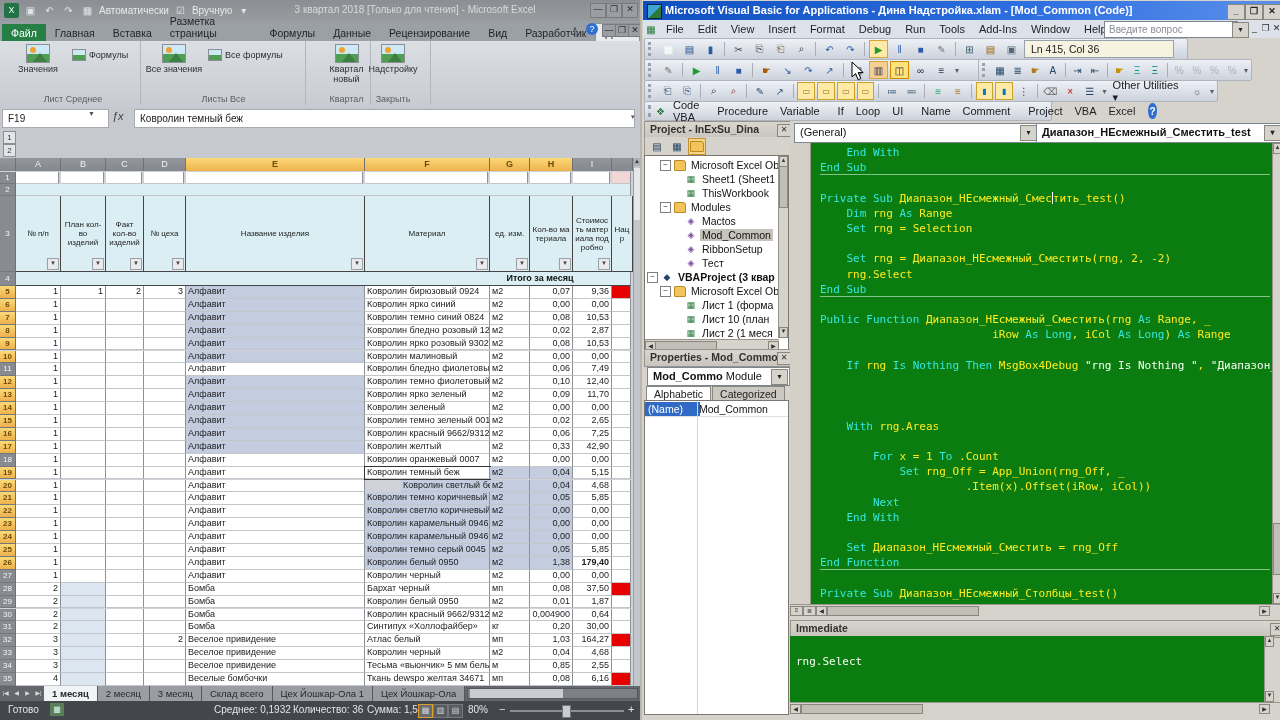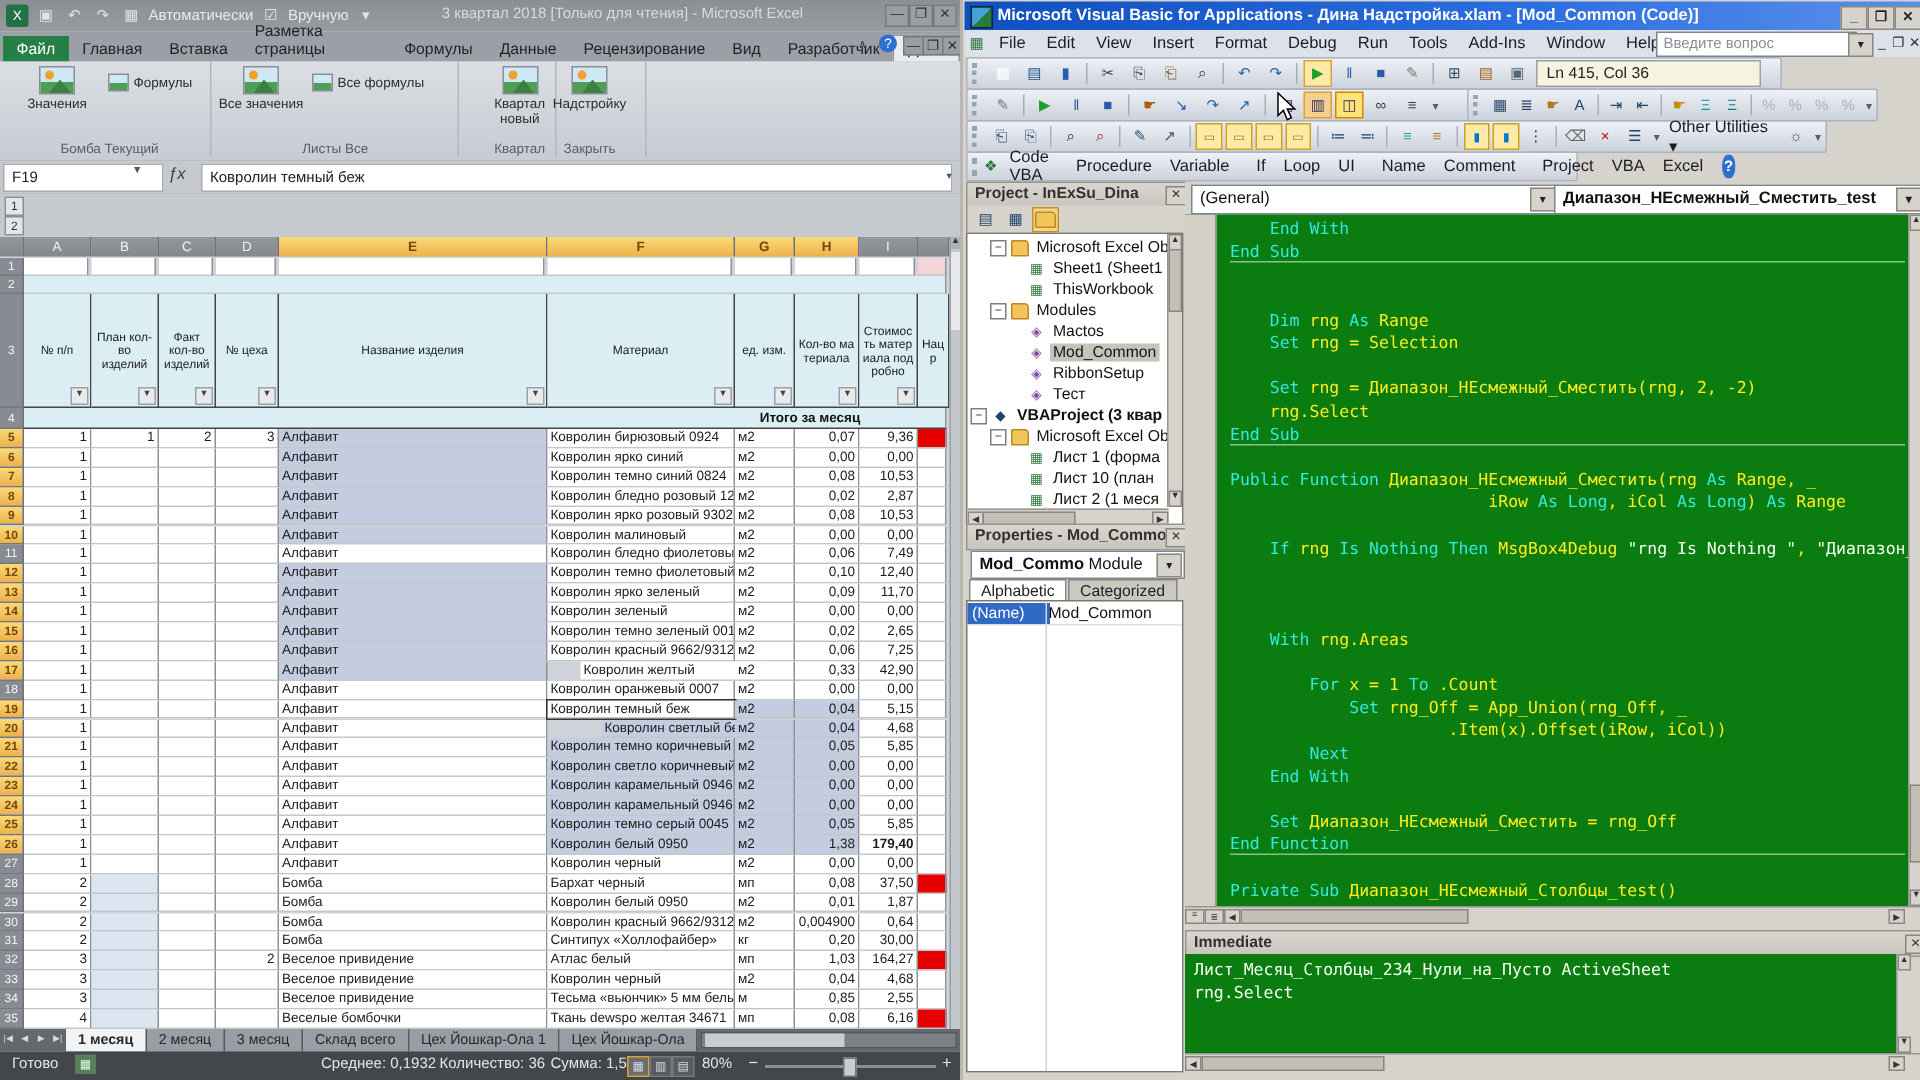--- a/index.html
+++ b/index.html
@@ -165,21 +165,21 @@
     <div class="xl-ribbon" id="xlRibbon">
         <div class="rgroup" style="left: 6px; width: 134px;">
           <div class="bigbtn" style="left: 2px; width: 60px;">
             <div class="picic"></div>
             <div>Значения</div>
           </div>
           <div class="smallbtn" style="left: 66px; top: 8px;">
             <div class="spic"></div>
             <div>Формулы</div>
           </div>
-          <div class="rgl">Бомба Текущий</div>
+          <div class="rgl">Лист Среднее</div>
         </div>
         <div class="rgroup" style="left: 142px; width: 163px;">
           <div class="bigbtn" style="left: 2px; width: 60px;">
             <div class="picic"></div>
             <div>Все значения</div>
           </div>
           <div class="smallbtn" style="left: 66px; top: 8px;">
             <div class="spic"></div>
             <div>Все формулы</div>
           </div>
@@ -384,21 +384,21 @@
         <div class="gcell txt" style="left: 490px; width: 37px; top: 427.9px; height: 11.9px; line-height: 11.9px;">м2</div>
         <div class="gcell num" style="left: 530px; width: 40px; top: 427.9px; height: 11.9px; line-height: 11.9px;">0,06</div>
         <div class="gcell num" style="left: 573px; width: 36px; top: 427.9px; height: 11.9px; line-height: 11.9px;">7,25</div>
         <div class="gcell " style="left: 612px; width: 18px; top: 427.9px; height: 11.9px; line-height: 11.9px;"></div>
         <div class="rowhdr sel" style="top: 440.8px; height: 11.9px; line-height: 11.9px;">17</div>
         <div class="gcell num" style="left: 16px; width: 42px; top: 440.8px; height: 11.9px; line-height: 11.9px;">1</div>
         <div class="gcell num" style="left: 61px; width: 42px; top: 440.8px; height: 11.9px; line-height: 11.9px;"></div>
         <div class="gcell num" style="left: 106px; width: 35px; top: 440.8px; height: 11.9px; line-height: 11.9px;"></div>
         <div class="gcell num" style="left: 144px; width: 39px; top: 440.8px; height: 11.9px; line-height: 11.9px;"></div>
         <div class="gcell txt selb" style="left: 186px; width: 176px; top: 440.8px; height: 11.9px; line-height: 11.9px;">Алфавит</div>
-        <div class="gcell txt" style="left: 365px; width: 122px; top: 440.8px; height: 11.9px; line-height: 11.9px; margin-left: 22px;">Ковролин желтый</div>
+        <div class="gcell txt" style="left: 365px; width: 122px; top: 440.8px; height: 11.9px; line-height: 11.9px;">Ковролин желтый</div>
         <div class="gcell txt" style="left: 490px; width: 37px; top: 440.8px; height: 11.9px; line-height: 11.9px;">м2</div>
         <div class="gcell num" style="left: 530px; width: 40px; top: 440.8px; height: 11.9px; line-height: 11.9px;">0,33</div>
         <div class="gcell num" style="left: 573px; width: 36px; top: 440.8px; height: 11.9px; line-height: 11.9px;">42,90</div>
         <div class="gcell " style="left: 612px; width: 18px; top: 440.8px; height: 11.9px; line-height: 11.9px;"></div>
         <div class="rowhdr" style="top: 453.7px; height: 11.9px; line-height: 11.9px;">18</div>
         <div class="gcell num" style="left: 16px; width: 42px; top: 453.7px; height: 11.9px; line-height: 11.9px;">1</div>
         <div class="gcell num" style="left: 61px; width: 42px; top: 453.7px; height: 11.9px; line-height: 11.9px;"></div>
         <div class="gcell num" style="left: 106px; width: 35px; top: 453.7px; height: 11.9px; line-height: 11.9px;"></div>
         <div class="gcell num" style="left: 144px; width: 39px; top: 453.7px; height: 11.9px; line-height: 11.9px;"></div>
         <div class="gcell txt" style="left: 186px; width: 176px; top: 453.7px; height: 11.9px; line-height: 11.9px;">Алфавит</div>
@@ -911,20 +911,21 @@
       <div class="combo" style="left:246px;top:2px;width:240px;font-weight:bold;">
         <span>Диапазон_НЕсмежный_Сместить_test</span>
         <div class="cdd">▾</div>
       </div>
     </div>
     <div class="codewrap" id="vbCode" style="left:148px;top:143px;width:482px;height:461px;">
       <div class="codemargin" style="left:0;top:0;height:461px;"></div>
     <div class="cline" style="top: 3px; width: 450px;"><span class="k">    End With</span></div>
         <div class="cline sep" style="top: 18.2px; width: 450px;"><span class="k">End Sub</span></div>
         <div class="cline" style="top: 33.4px; width: 450px;"></div>
+        <div class="cline" style="top: 48.6px; width: 450px;"><span class="k">Private Sub </span><span class="n">Диапазон_НЕсмежный_Смес</span><span class="caret"></span><span class="n">тить_test()</span></div>
         <div class="cline" style="top: 63.8px; width: 450px;"><span class="k">    Dim </span><span class="n">rng </span><span class="k">As </span><span class="n">Range</span></div>
         <div class="cline" style="top: 79px; width: 450px;"><span class="k">    Set </span><span class="n">rng = Selection</span></div>
         <div class="cline" style="top: 94.2px; width: 450px;"></div>
         <div class="cline" style="top: 109.4px; width: 450px;"><span class="k">    Set </span><span class="n">rng = Диапазон_НЕсмежный_Сместить(rng, 2, -2)</span></div>
         <div class="cline" style="top: 124.6px; width: 450px;"><span class="n">    rng.Select</span></div>
         <div class="cline sep" style="top: 139.8px; width: 450px;"><span class="k">End Sub</span></div>
         <div class="cline" style="top: 155px; width: 450px;"></div>
         <div class="cline" style="top: 170.2px; width: 450px;"><span class="k">Public Function </span><span class="n">Диапазон_НЕсмежный_Сместить(rng </span><span class="k">As </span><span class="n">Range, _</span></div>
         <div class="cline" style="top: 185.4px; width: 450px;"><span class="n">                          iRow </span><span class="k">As Long</span><span class="n">, iCol </span><span class="k">As Long</span><span class="n">) </span><span class="k">As </span><span class="n">Range</span></div>
         <div class="cline" style="top: 200.6px; width: 450px;"></div>
@@ -955,21 +956,20 @@
       <div class="sbb" style="left:26px;top:1px;width:9px;height:8px;">◀</div>
       <div class="sbthumb" style="left:37px;top:1px;width:150px;height:8px;"></div>
       <div class="sbb" style="right:10px;top:1px;width:9px;height:8px;">▶</div>
     </div>
 
     <div class="panel-title" style="left:148px;top:620px;width:490px;">
       <span>Immediate</span>
       <div class="pclose">✕</div>
     </div>
     <div class="codewrap" id="vbImm" style="left:148px;top:636px;width:474px;height:66px;">
-        <div class="immtext" style="left: 6px; top: 4px;">Лист_Месяц_Столбцы_234_Нули_на_Пусто ActiveSheet</div>
         <div class="immtext" style="left: 6px; top: 19px;">rng.Select</div>
       </div>
     <div class="vsb" style="left:622px;top:636px;height:66px;">
       <div class="sbb" style="left:0;top:0;width:7px;height:9px;">▲</div>
       <div class="sbb" style="left:0;bottom:0;width:7px;height:9px;">▼</div>
     </div>
     <div class="hsb" style="left:148px;top:702px;width:490px;">
       <div class="sbb" style="left:0;top:1px;width:9px;height:8px;">◀</div>
       <div class="sbthumb" style="left:11px;top:1px;width:120px;height:8px;"></div>
       <div class="sbb" style="right:10px;top:1px;width:9px;height:8px;">▶</div>

